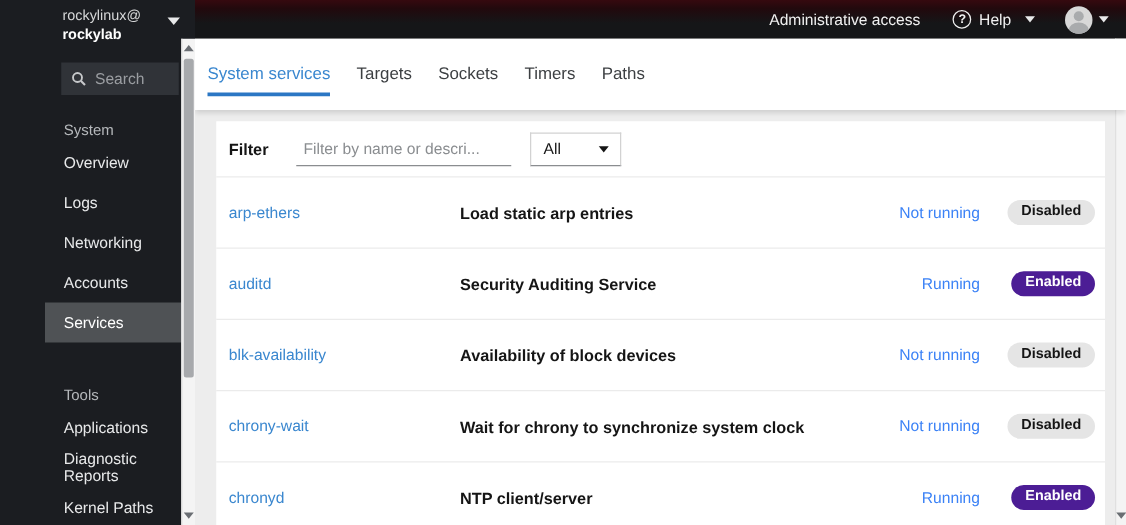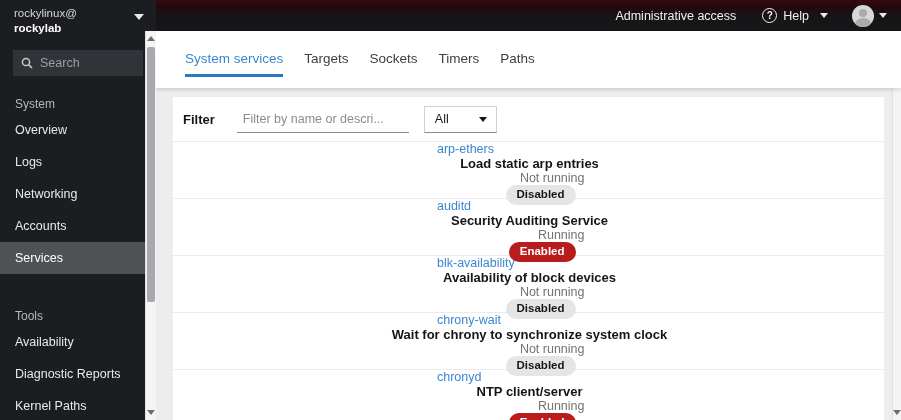--- a/index.html
+++ b/index.html
@@ -1,20 +1,20 @@
 <!DOCTYPE html>
 <html><head>
 <meta charset="utf-8">
 <style>
   * { margin:0; padding:0; box-sizing:border-box; }
   body { font-family:"Liberation Sans", sans-serif; background:#000; }
   .app { position:relative; width:901px; height:420px; overflow:hidden; background:#ededed; }
 
   
-  .sidebar { position:absolute; left:0; top:0; width:156px; height:420px; background:#1b1d21; color:#e8e9ea; }
+  .sidebar { position:absolute; left:0; top:0; width:156px; height:420px; background:#1b1d21; color:#e8e9ea;padding-left:36px; }
   .host-block { position:relative; padding:6px 14px 4px 14px; cursor:pointer; }
   .host-user { font-size:11.5px; color:#d6d7d8; line-height:1.3; }
   .host-name { font-size:11.5px; font-weight:bold; color:#fff; line-height:1.3; }
   .host-caret { position:absolute; right:12px; top:14px; width:0; height:0;
     border-left:5px solid transparent; border-right:5px solid transparent; border-top:6px solid #e8e9ea; }
   .search-box { margin:10px 13px 8px 13px; height:26px; background:#303338; display:flex; align-items:center; padding:0 8px; gap:7px; cursor:text; }
   .search-box svg { flex:none; }
   .search-ph { font-size:12.5px; color:#9b9ea2; }
   .nav-section-label { font-size:12px; color:#b5b8bb; padding:13px 15px 3px 15px; }
   .nav-item { font-size:12.5px; color:#e8e9ea; padding:8px 15px; height:32px; display:flex; align-items:center; cursor:pointer; }
@@ -44,44 +44,44 @@
     display:flex; align-items:center; justify-content:center; font-size:10px; font-weight:bold; }
   .caret-down { width:0; height:0; border-left:4px solid transparent; border-right:4px solid transparent; border-top:5px solid #e8e9ea; margin-left:5px; }
   .avatar { width:22px; height:22px; border-radius:50%; background:#d8d8d8; position:relative; overflow:hidden; }
   .avatar .head { position:absolute; left:7px; top:4px; width:8px; height:8px; border-radius:50%; background:#a9abad; }
   .avatar .body { position:absolute; left:3px; top:13px; width:16px; height:12px; border-radius:50% 50% 0 0; background:#a9abad; }
   .mh-user { cursor:pointer; }
 
   
   .content { position:absolute; left:156px; top:31px; width:745px; height:389px; background:#ededed; overflow:hidden; }
   .tabbar { height:57px; background:#fff; box-shadow:0 2px 4px rgba(3,3,3,.13); position:relative; z-index:2;
-    display:flex; align-items:flex-start; padding:20px 0 0 29px; column-gap:21px; }
+    display:flex; align-items:flex-start; padding:20px 0 0 10px; column-gap:21px; }
   .tab { font-size:13.5px; color:#3c3f42; padding-bottom:11px; position:relative; cursor:pointer; white-space:nowrap; }
   .tab.active { color:#3a87cf; }
   .tab.active::after { content:""; position:absolute; left:0; right:0; bottom:0; height:3px; background:#2b77c4; }
 
   .card { margin:9px 17px 0 17px; background:#fff; }
   .filter-row { display:flex; align-items:center; padding:9px 10px; height:44px; }
   .filter-label { font-size:13px; font-weight:bold; color:#151515; margin-right:22px; }
   .filter-input { width:172px; height:27px; border:none; border-bottom:1px solid #8a8d90; background:#fff;
     font-size:12.5px; color:#151515; padding:0 6px; outline:none; margin-right:15px;
     font-family:"Liberation Sans", sans-serif; }
   .filter-input::placeholder { color:#8a8d90; }
   .state-select { height:27px; min-width:73px; border:1px solid #d2d2d2; border-bottom-color:#8a8d90; background:#fff;
     display:flex; align-items:center; justify-content:space-between; padding:0 9px 0 10px; font-size:12.5px; color:#151515; cursor:pointer; }
   .state-select .caret-down { border-top-color:#151515; margin-left:14px; }
 
-  .svc-row { display:flex; align-items:center; height:57px; border-top:1px solid #ebebeb; padding:0 8px 0 10px;flex-direction:column; }
+  .svc-row { display:flex; align-items:center; height:57px; border-top:1px solid #ebebeb; padding:0 8px 0 10px; }
   .svc-name { width:185px; font-size:12.5px; color:#3a87cf; cursor:pointer; }
   .svc-desc { flex:1; font-size:13px; font-weight:bold; color:#151515; }
-  .svc-state { width:110px; text-align:right; font-size:12.5px; color:#737373; }
+  .svc-state { width:110px; text-align:right; font-size:12.5px; color:#3b82f6; }
   .svc-badge-wrap { width:92px; display:flex; justify-content:flex-end; }
   .badge { font-size:11.5px; font-weight:bold; border-radius:11px; padding:4px 11px; line-height:1; }
   .badge.disabled { background:#e5e5e5; color:#151515; }
-  .badge.enabled { background:#b91c1c; color:#fff;margin-left:28px; }
+  .badge.enabled { background:#4c1d95; color:#fff;margin-left:28px; }
 </style>
 </head>
 <body>
 
 <div class="app">
 
   <nav class="sidebar">
     <div class="host-block">
       <div class="host-user">rockylinux@</div>
       <div class="host-name">rockylab</div>
@@ -98,21 +98,21 @@
 
     <div class="nav-section-label">System</div>
     <div class="nav-item">Overview</div>
     <div class="nav-item">Logs</div>
     <div class="nav-item">Networking</div>
     <div class="nav-item">Accounts</div>
     <div class="nav-item selected">Services</div>
 
     <div class="nav-gap"></div>
     <div class="nav-section-label">Tools</div>
-    <div class="nav-item">Availability</div>
+    <div class="nav-item">Applications</div>
     <div class="nav-item">Diagnostic Reports</div>
     <div class="nav-item">Kernel Paths</div>
     <div class="nav-item">SELinux</div>
   </nav>
 
   <header class="masthead">
     <div class="mh-item mh-admin">Administrative access</div>
     <div class="mh-item mh-help">
       <span class="help-icon">?</span>
       <span>Help</span>

